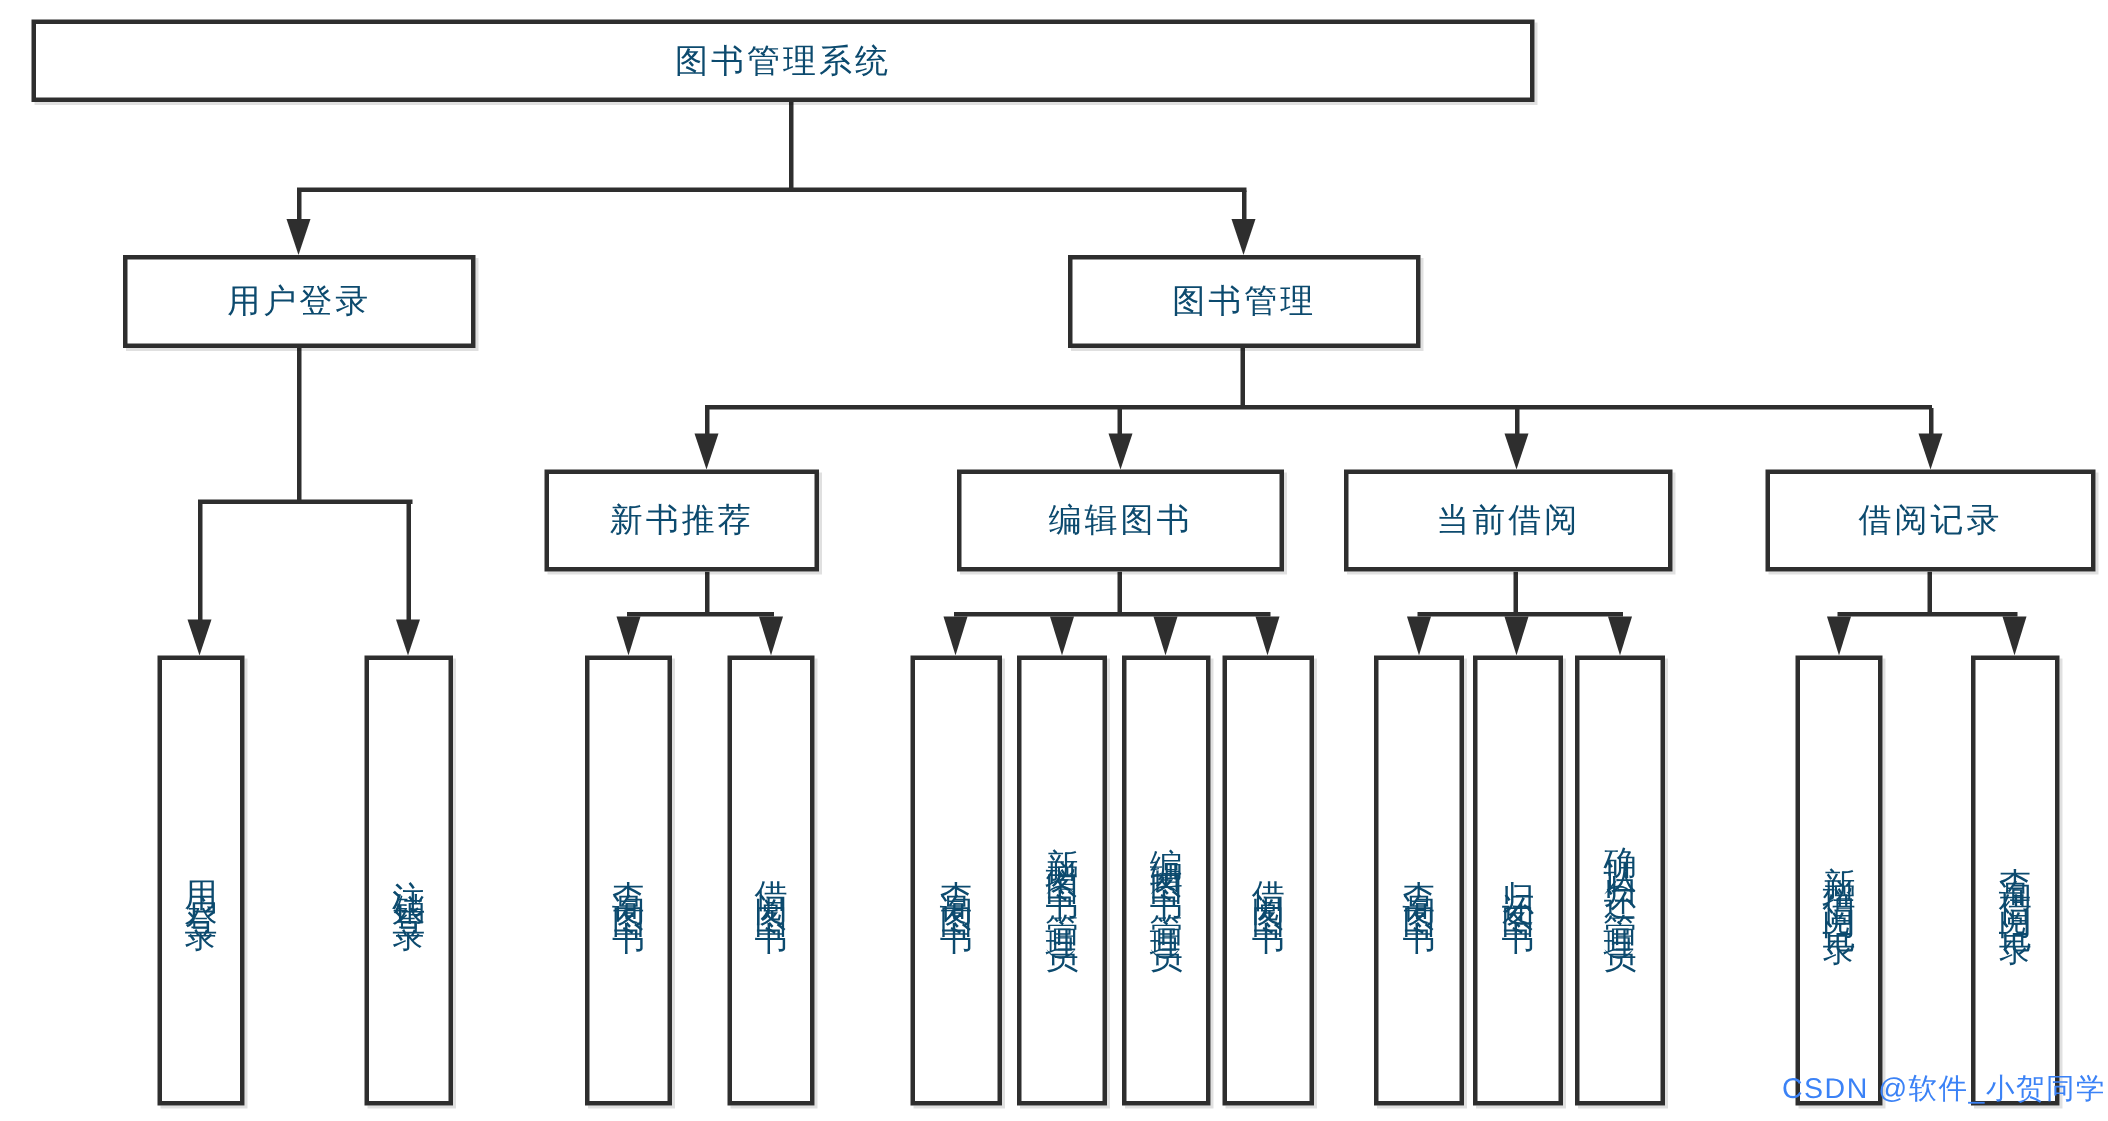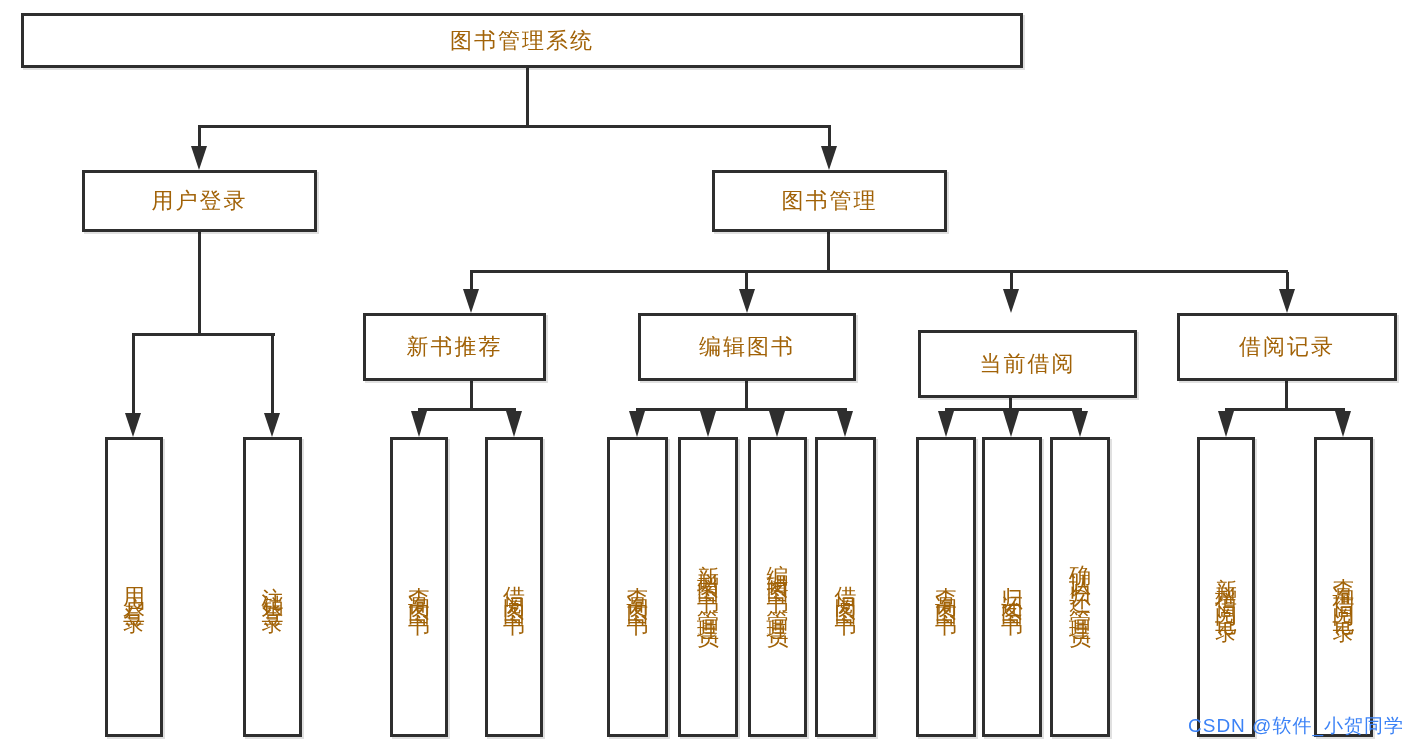--- a/index.html
+++ b/index.html
@@ -4,21 +4,21 @@
 <style>
   html,body { margin:0; padding:0; background:#ffffff; }
   .stage {
     position:relative; width:1405px; height:747px; background:#ffffff;
     font-family:"Liberation Sans", sans-serif; overflow:hidden;
   }
   .node {
     position:absolute; box-sizing:border-box;
     border:3px solid #2e2e2e; background:#ffffff;
     display:flex; align-items:center; justify-content:center;
-    color:#a16207; box-shadow:2px 2px 0 rgba(0,0,0,0.12);
+    color:#0c4a6e; box-shadow:2px 2px 0 rgba(0,0,0,0.12);
   }
   .node .hlabel { font-size:22px; letter-spacing:2px; white-space:nowrap; }
   .node .vlabel {
     writing-mode:vertical-rl; text-orientation:mixed;
     font-size:22px; letter-spacing:9px; line-height:1; white-space:nowrap;
   }
   .line { position:absolute; background:#2e2e2e; }
   .arrow {
     position:absolute; width:0; height:0;
     border-left:8px solid transparent; border-right:8px solid transparent;
@@ -28,21 +28,21 @@
   .watermark {
     position:absolute; left:1188px; top:713px;
     font-size:19px; letter-spacing:1px; color:#3b82f6; white-space:nowrap;
   }
   
   #n-root   { left:21px;  top:13px;  width:1002px; height:55px; }
   #n-ulogin { left:82px;  top:170px; width:235px;  height:62px; }
   #n-bmgmt  { left:712px; top:170px; width:235px;  height:62px; }
   #n-newrec { left:363px; top:313px; width:183px;  height:68px; }
   #n-bborrow{ left:638px; top:313px; width:218px;  height:68px; }
-  #n-cborrow{ left:918px; top:313px; width:219px;  height:68px;margin-top:17px; }
+  #n-cborrow{ left:896px; top:313px; width:219px;  height:68px; }
   #n-brec   { left:1177px;top:313px; width:220px;  height:68px; }
   .leaf { top:437px; height:300px; }
   #l-ulogin  { left:105px;  width:58px; }
   #l-logout  { left:243px;  width:59px; }
   #l-query1  { left:390px;  width:58px; }
   #l-borrow1 { left:485px;  width:58px; }
   #l-query2  { left:607px;  width:61px; }
   #l-addbook { left:678px;  width:60px; }
   #l-editbook{ left:748px;  width:59px; }
   #l-borrow2 { left:815px;  width:61px; }

